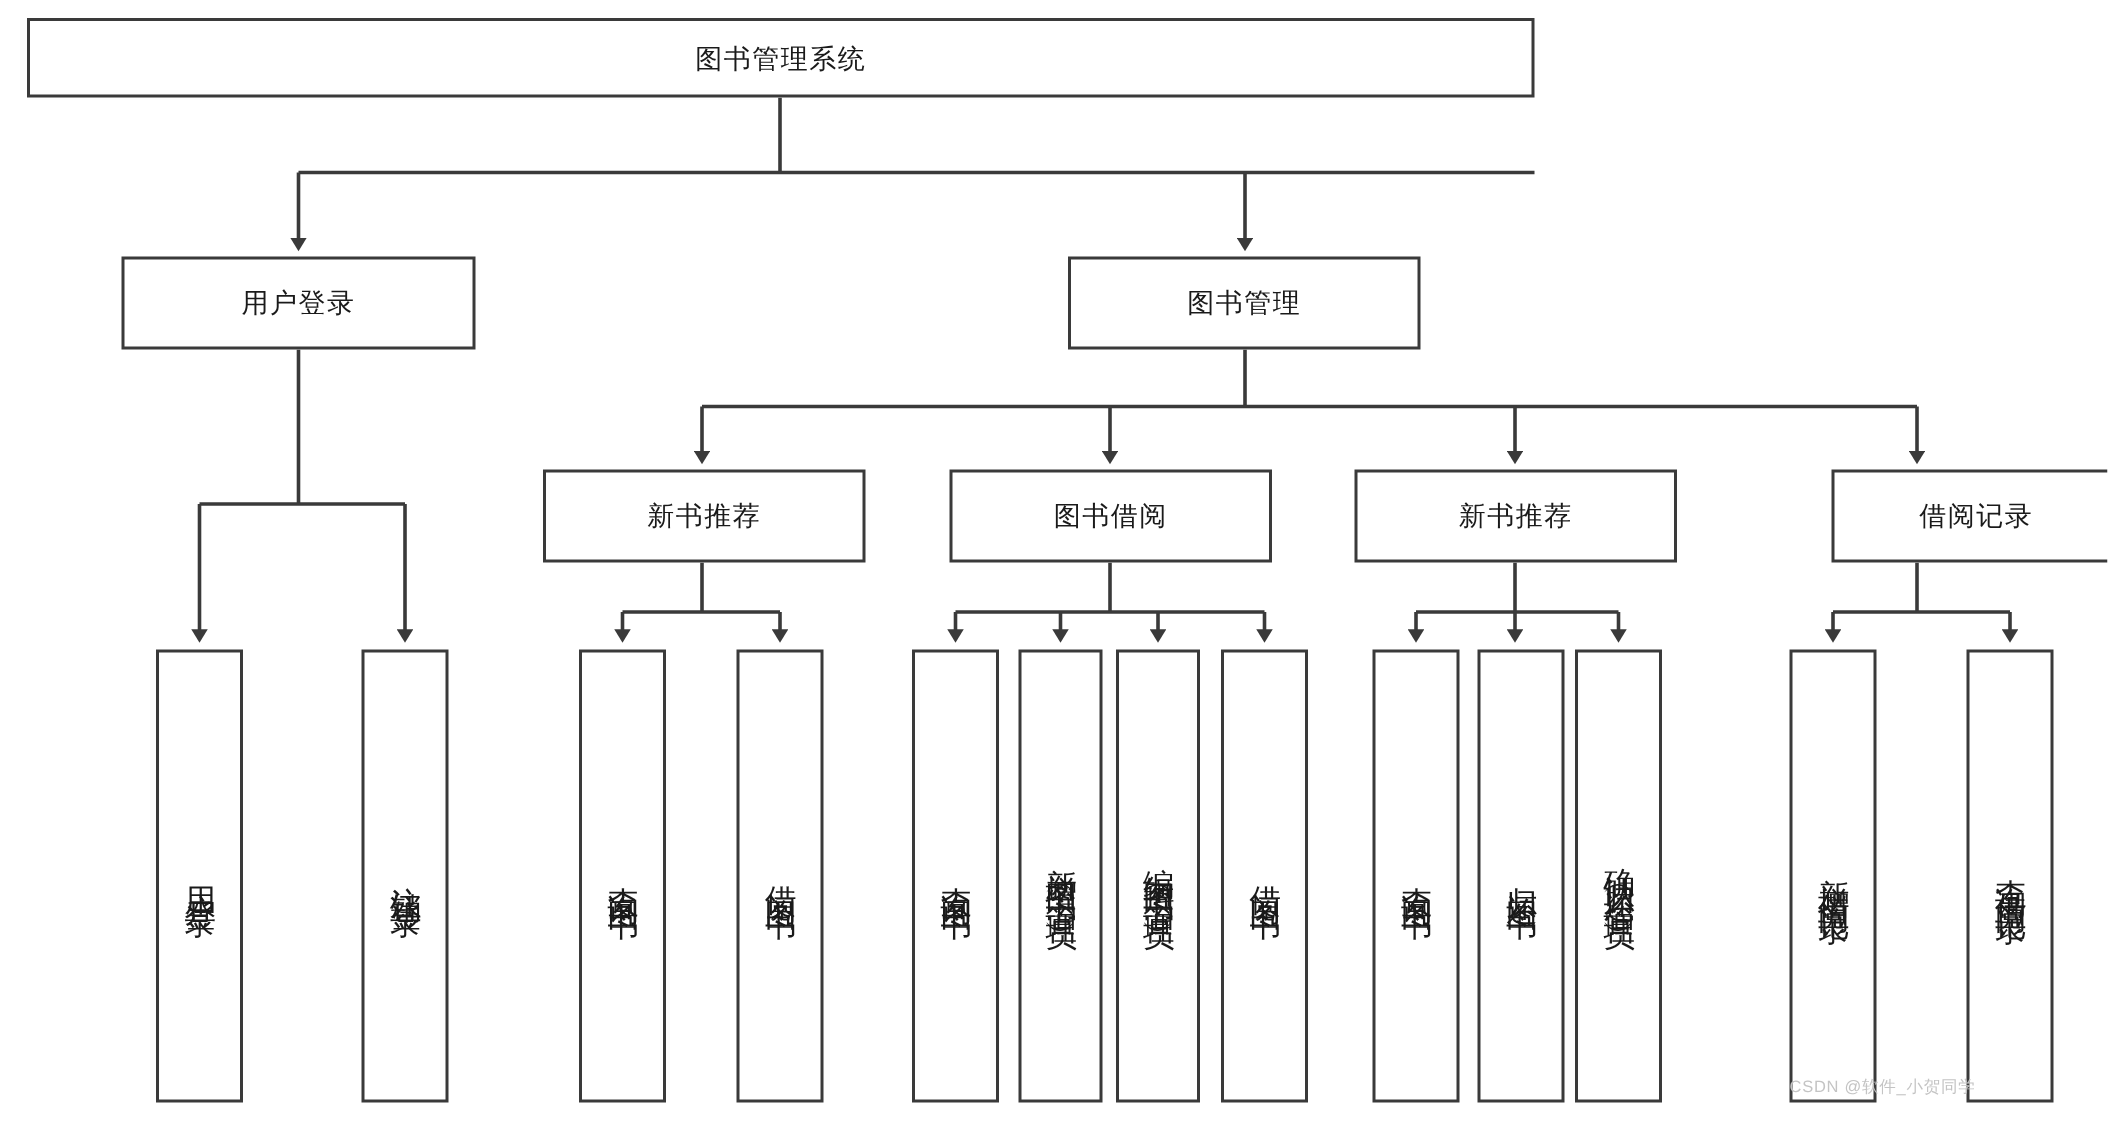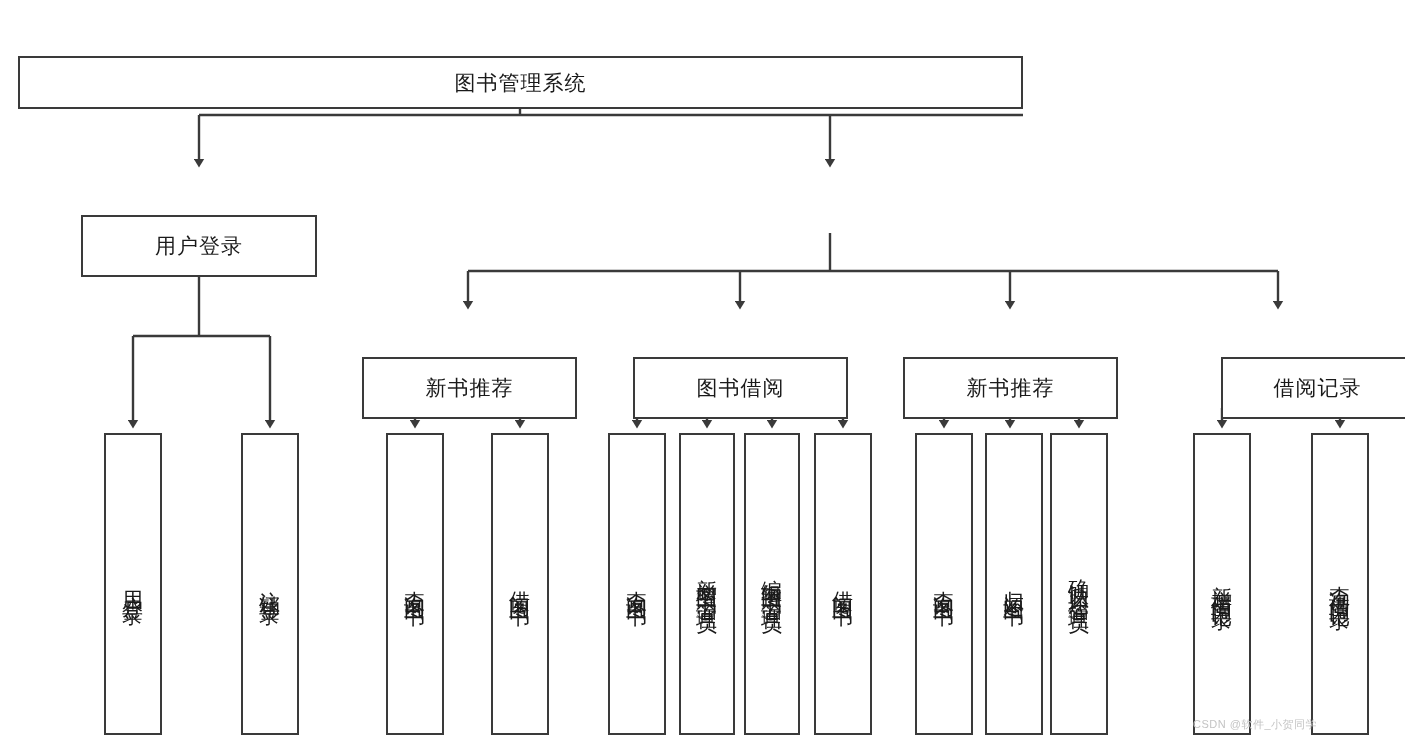--- a/index.html
+++ b/index.html
@@ -29,23 +29,22 @@
     position: absolute;
     box-sizing: border-box;
     background: #ffffff;
     border: 2.2px solid #3a3a3a;
     display: flex;
     align-items: center;
     justify-content: center;
     color: #1a1a1a;
   }
   .node.horiz {
-    font-size: 21px;
+    font-size: 18px;
     letter-spacing: 1px;
-    margin-top: 44px;
   }
   .node.leaf {
     font-size: 21px;
   }
   .node.leaf .vtext {
     writing-mode: vertical-rl;
     text-orientation: upright;
     letter-spacing: 5px;
     line-height: 1;
     white-space: nowrap;
@@ -113,20 +112,23 @@
     </g>
   </svg>
 
   <div class="node horiz" style="left:18px; top:12px; width:1005px; height:53px;">
     <span>图书管理系统</span>
   </div>
 
   <div class="node horiz" style="left:81px; top:171px; width:236px; height:62px;">
     <span>用户登录</span>
   </div>
+  <div class="node horiz" style="left:712px; top:171px; width:235px; height:62px;">
+    <span>图书管理</span>
+  </div>
 
   <div class="node horiz" style="left:633px; top:313px; width:215px; height:62px;">
     <span>图书借阅</span>
   </div>
   <div class="node horiz" style="left:362px; top:313px; width:215px; height:62px;">
     <span>新书推荐</span>
   </div>
   <div class="node horiz" style="left:903px; top:313px; width:215px; height:62px;">
     <span>新书推荐</span>
   </div>

